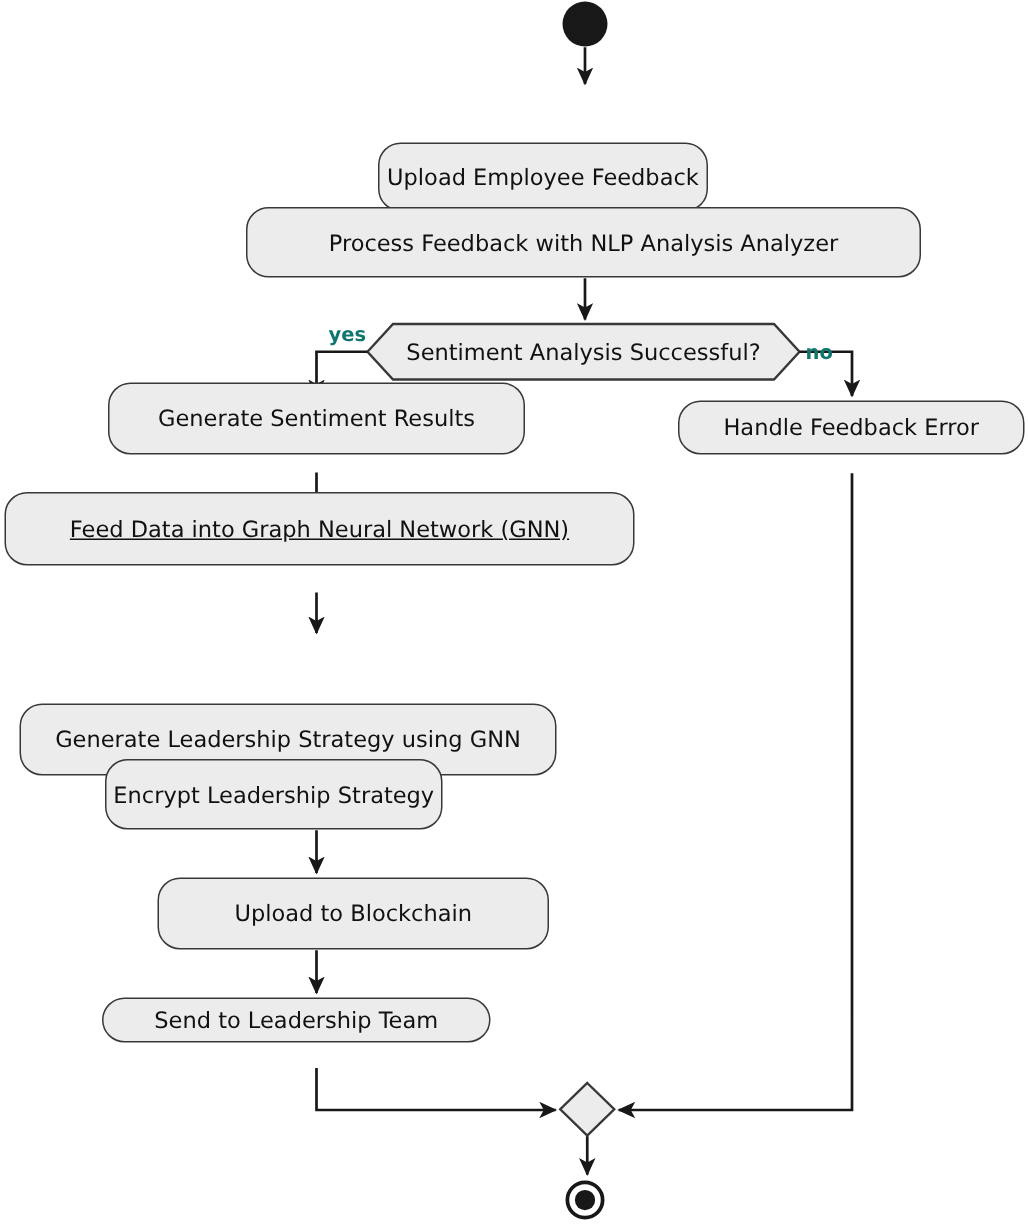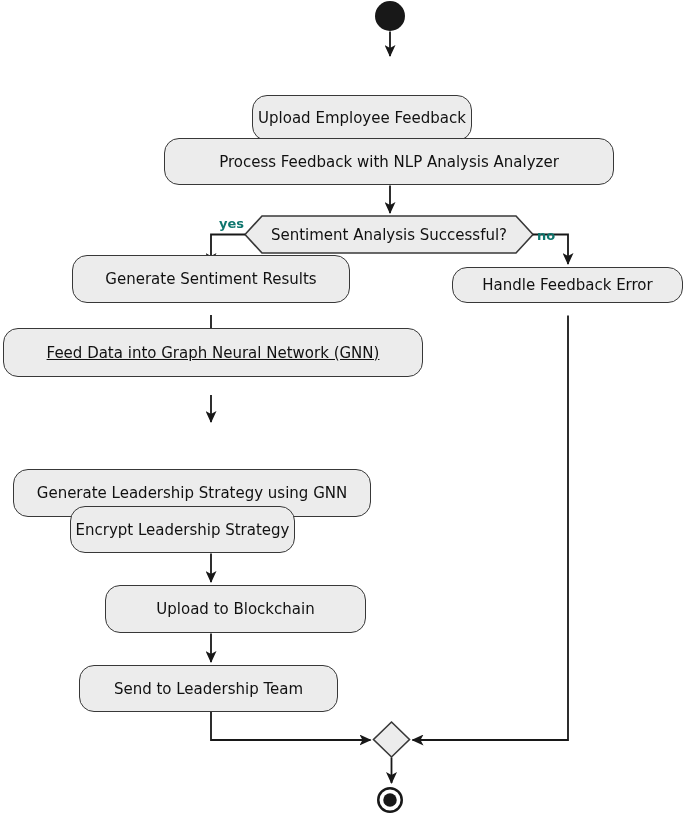--- a/index.html
+++ b/index.html
@@ -98,21 +98,21 @@
   <div class="node" style="left:72px; top:255px; width:278px; height:48px;">Generate Sentiment Results</div>
 
   <div class="node" style="left:3px; top:328px; width:420px; height:49px;text-decoration:underline;">Feed Data into Graph Neural Network (GNN)</div>
 
   <div class="node" style="left:13px; top:425px; width:358px; height:48px;margin-top:44px;">Generate Leadership Strategy using GNN</div>
 
   <div class="node" style="left:70px; top:506px; width:225px; height:47px;">Encrypt Leadership Strategy</div>
 
   <div class="node" style="left:105px; top:585px; width:261px; height:48px;">Upload to Blockchain</div>
 
-  <div class="node" style="left:79px; top:665px; width:259px; height:47px;">Send to Leadership Team</div>
+  <div class="node" style="left:68px; top:665px; width:259px; height:30px;">Send to Leadership Team</div>
 
   <div class="node" style="left:452px; top:267px; width:231px; height:36px;">Handle Feedback Error</div>
 
   <div class="hex-label" style="left:245px; top:216px; width:288px; height:37px;">Sentiment Analysis Successful?</div>
 
   <div class="edge-label" style="left:219px; top:216px;">yes</div>
 
   <div class="edge-label" style="left:537px; top:228px;">no</div>
 
 </div>

